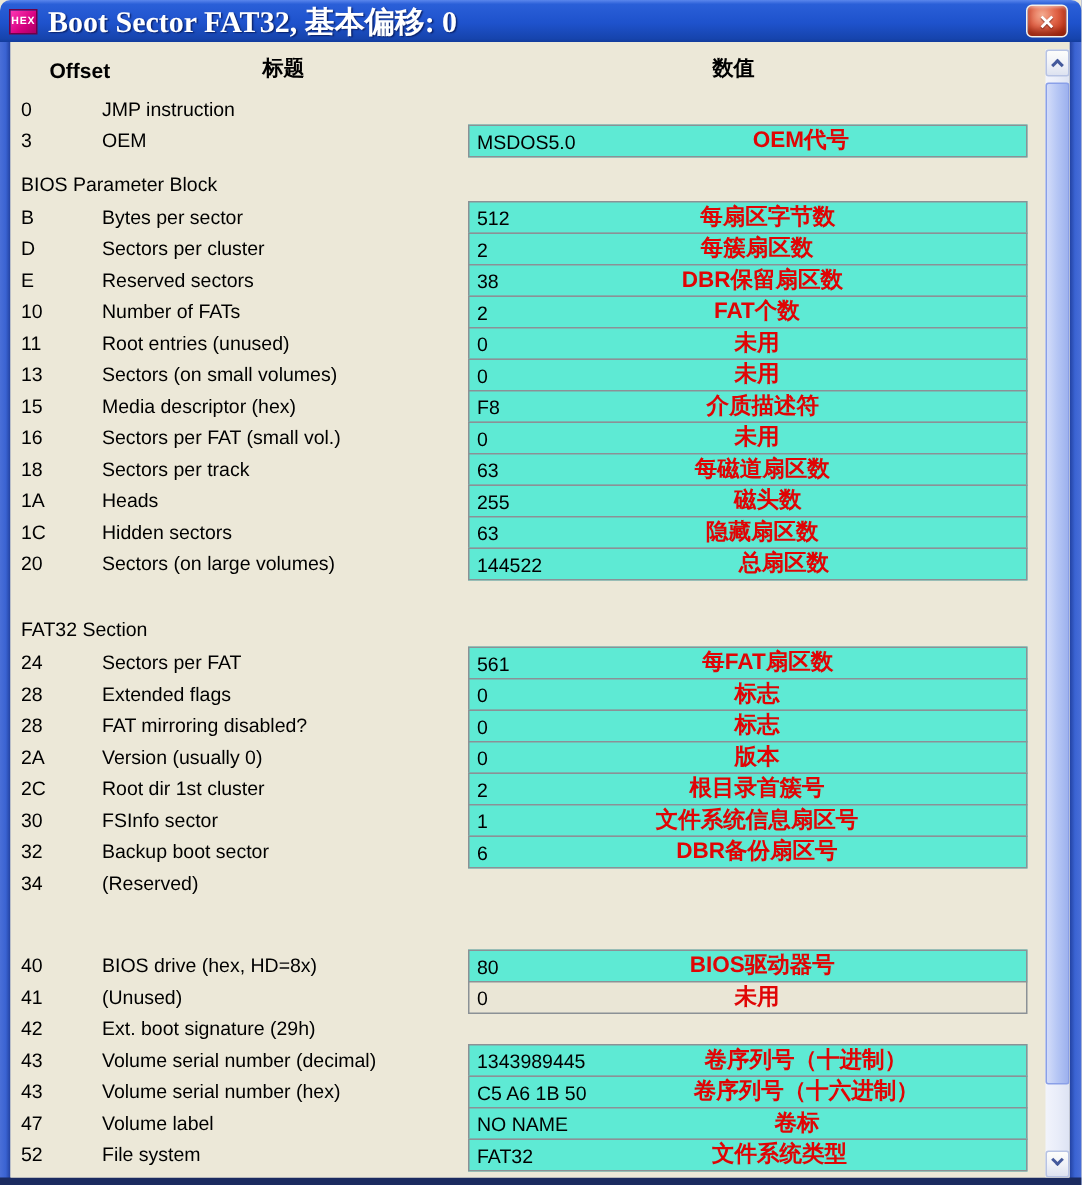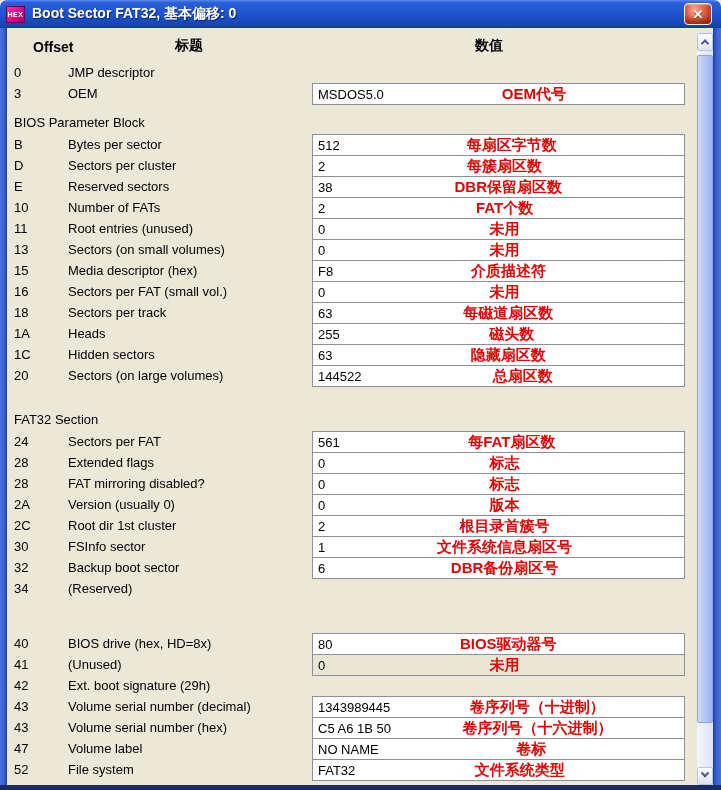--- a/index.html
+++ b/index.html
@@ -10,21 +10,21 @@
   .window { position:relative; width:721px; height:790px; background:var(--bg); overflow:hidden; }
 
   
   .titlebar { position:absolute; top:0; left:0; right:0; height:28px;
     background:linear-gradient(180deg,#5a86ec 0%,#2a5fd8 10%,#1e52cc 55%,#1644ad 92%,#123c9c 100%);
     border-radius:7px 7px 0 0; display:flex; align-items:center; }
   .app-icon { width:19px; height:17px; margin:0 7px 0 6px; flex:0 0 auto;
     background:linear-gradient(135deg,#ff37b5 0%,#d60080 60%,#a80064 100%);
     border:1px solid #6e0047; color:#fff; font:bold 7px "Liberation Sans",sans-serif;
     display:flex; align-items:center; justify-content:center; letter-spacing:0.5px; }
-  .title-text { color:#fff; font-family:Liberation Sans, sans-serif; font-weight:bold; font-size:14px;
+  .title-text { color:#fff; font-family:Liberation Serif, serif; font-weight:bold; font-size:20px;
     text-shadow:1px 1px 1px rgba(0,10,60,.65); white-space:nowrap; }
   .close-btn { position:absolute; top:3px; right:9px; width:28px; height:22px; border-radius:4px;
     border:1px solid #f4f0ea;
     background:radial-gradient(circle at 38% 30%, #f4ab90 0%, #e2664a 42%, #c43a1d 78%, #a92f14 100%);
     box-shadow:inset 0 -4px 5px rgba(110,15,0,.55), inset 0 1px 2px rgba(255,255,255,.5);
     display:flex; align-items:center; justify-content:center; cursor:pointer; }
   .close-x { color:#fff; font-weight:bold; font-size:13px; line-height:13px;
     text-shadow:0 1px 1px rgba(90,10,0,.8); }
 
   
@@ -41,21 +41,21 @@
   .table-header span { position:absolute; bottom:7px; font-weight:bold; font-size:14px; color:#000; }
   .h-offset { left:26px; } .h-title { left:168px; } .h-value { left:468px; }
 
   .group { }
   .g1 { margin-top:8px; } .g2 { margin-top:23px; } .g3 { margin-top:34px; }
   .section-label { height:22px; line-height:22px; padding-left:7px; font-size:13px; color:#000; }
 
   .row { height:21px; display:flex; align-items:flex-start; padding-left:7px; }
   .cell-offset { width:54px; font-size:13px; line-height:21px; color:#000; }
   .cell-label  { width:244px; font-size:13px; line-height:21px; color:#000; white-space:nowrap; }
-  .vbox { width:373px; height:22px; background:#ffffff; border:1px solid var(--box-border);
+  .vbox { width:373px; height:22px; background:#5eead4; border:1px solid var(--box-border);
     display:flex; align-items:center; overflow:hidden; }
   .vbox.readonly { background:#eae6d6; }
   .vval { flex:0 0 auto; padding-left:5px; font-size:13px; color:#000; white-space:pre; }
   .vred { flex:1 1 auto; text-align:center; color:var(--red); font-weight:bold; font-size:15px;
     line-height:20px; white-space:nowrap; overflow:hidden; }
 
   
   .scrollbar { position:absolute; top:5px; right:0; bottom:0; width:16px;
     background:linear-gradient(90deg,#f2f4fc 0%,#e9edf9 50%,#dde3f3 100%); }
   .sb-btn { position:absolute; left:0; width:16px; height:18px; border:1px solid #b7c3e4; border-radius:2px;
@@ -91,21 +91,21 @@
     <div class="table-header">
       <span class="h-offset">Offset</span>
       <span class="h-title">标题</span>
       <span class="h-value">数值</span>
     </div>
 
     <div id="table-body">
         <div class="group g0">
           <div class="row">
     <span class="cell-offset">0</span>
-    <span class="cell-label">JMP descriptor</span>
+    <span class="cell-label">JMP instruction</span>
   </div>
           <div class="row">
     <span class="cell-offset">3</span>
     <span class="cell-label">OEM</span>
     <div class="vbox">
       <span class="vval">MSDOS5.0</span>
       <span class="vred">OEM代号</span>
     </div>
   </div>
         </div>

